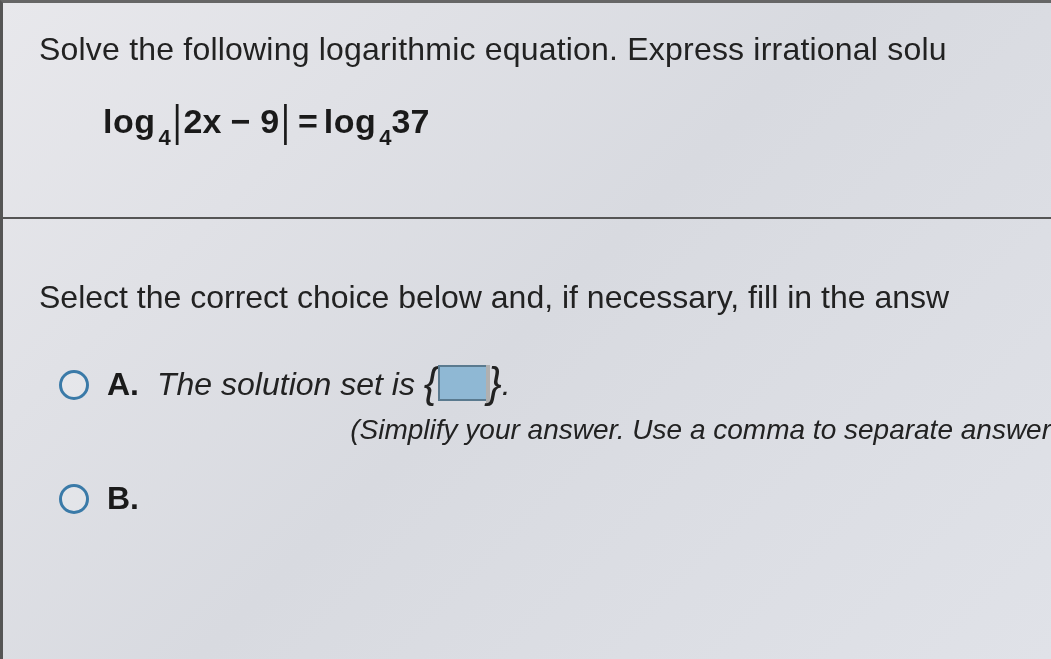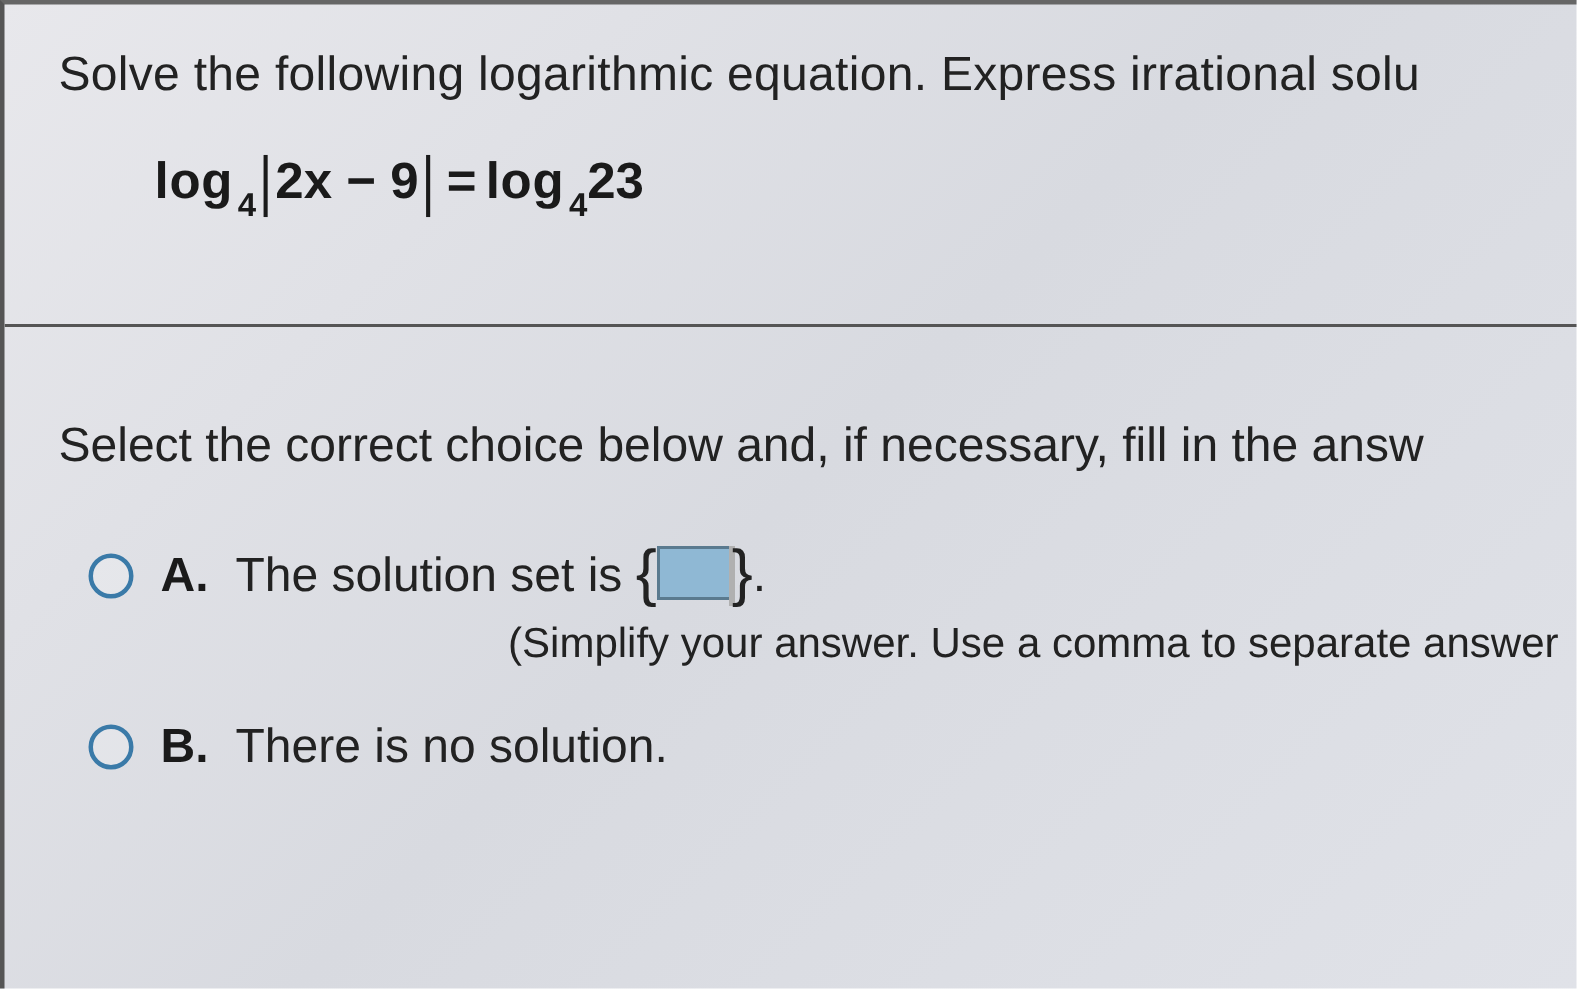--- a/index.html
+++ b/index.html
@@ -11,21 +11,21 @@
       font-family: Arial, Helvetica, sans-serif;
       background: linear-gradient(135deg, #e8e8ec 0%, #d8dae0 50%, #e0e2e8 100%);
       width: 1051px;
       height: 659px;
       overflow: hidden;
       position: relative;
       border-left: 3px solid #555;
       border-top: 3px solid #666;
     }
     .content {
-      padding: 28px 12px 0 36px;
+      padding: 28px 0 0 36px;
       color: #2a2a2a;
     }
     .question-text {
       font-size: 32px;
       color: #222;
       margin-bottom: 34px;
       letter-spacing: 0.2px;
       white-space: nowrap;
     }
     .equation {
@@ -93,20 +93,21 @@
     }
     .option-label {
       font-size: 32px;
       font-weight: bold;
       color: #1a1a1a;
       margin-right: 18px;
       flex-shrink: 0;
     }
     .option-body {
       flex: 1;
+      font-style: italic;
     }
     .option-text {
       font-size: 32px;
       color: #222;
       white-space: nowrap;
     }
     .option-subtext {
       font-size: 28px;
       color: #222;
       margin-top: 10px;
@@ -144,39 +145,36 @@
     }
   </style>
 </head>
 <body>
 
 <div class="content">
 
   <div class="question-text">Solve the following logarithmic equation. Express irrational solu</div>
 
   <div class="equation">
-    <span class="log">log</span><span class="sp"></span><span class="sub">4</span><span class="abs-bar">|</span><span>2x − 9</span><span class="abs-bar">|</span><span class="eq">=</span><span class="log">log</span><span class="sp"></span><span class="sub">4</span><span>23</span>
+    <span class="log">log</span><span class="sp"></span><span class="sub">4</span><span class="abs-bar">|</span><span>2x − 9</span><span class="abs-bar">|</span><span class="eq">=</span><span class="log">log</span><span class="sp"></span><span class="sub">4</span><span>37</span>
   </div>
 
   <hr class="divider">
 
   <div class="instruction-text">Select the correct choice below and, if necessary, fill in the answ</div>
 
   <div class="option-row">
     <div class="radio-circle"></div>
     <div class="option-label">A.</div>
     <div class="option-body">
       <div class="option-text">
         <span>The solution set is </span><span class="brace">{</span><span class="answer-box"></span><span class="brace">}</span><span>.</span>
       </div>
       <div class="option-subtext">(Simplify your answer. Use a comma to separate answer</div>
     </div>
   </div>
 
   <div class="option-row option-b">
     <div class="radio-circle"></div>
     <div class="option-label">B.</div>
-    <div class="option-body">
-      <div class="option-text">There is no solution.</div>
-    </div>
   </div>
 
 </div>
 
 </body></html>

